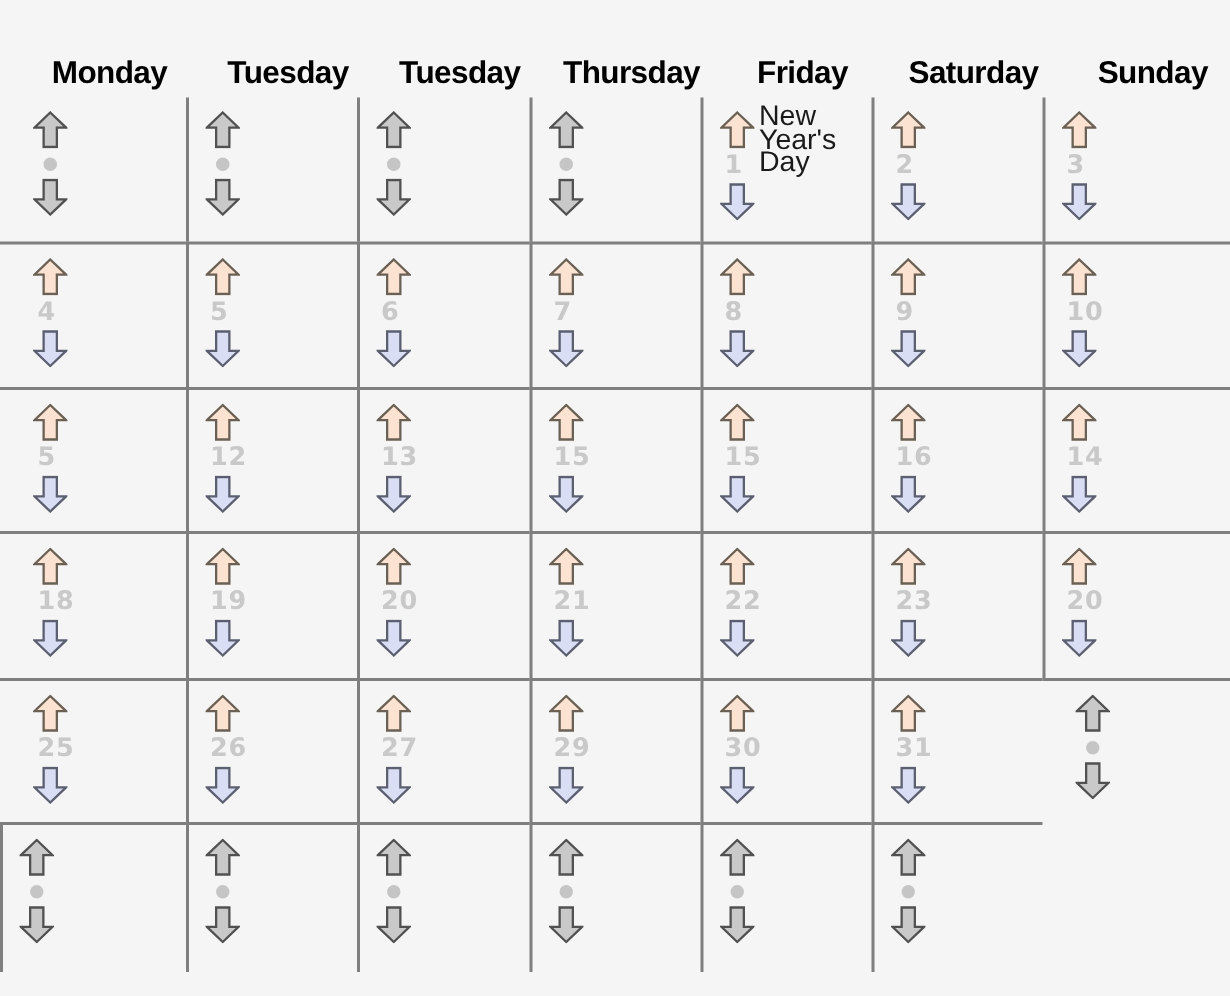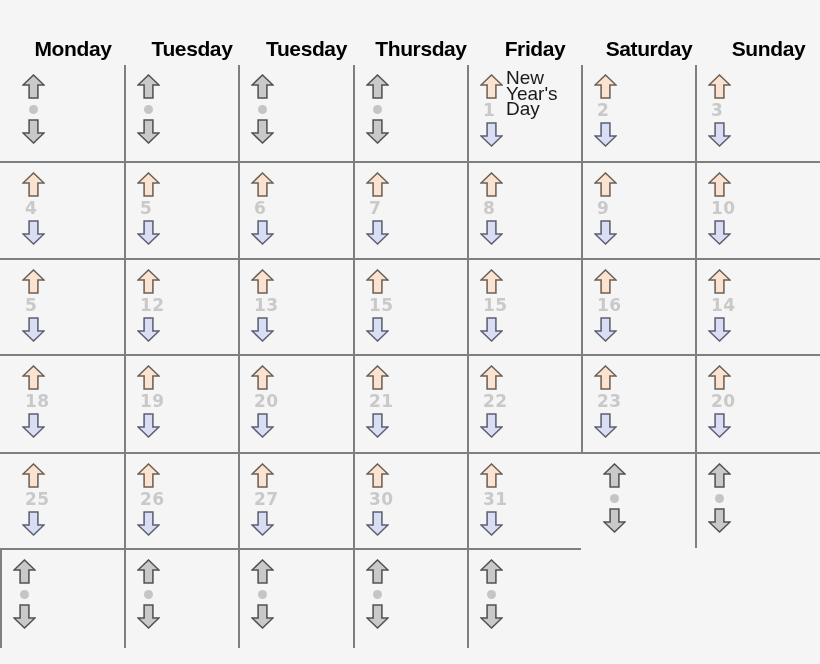--- a/index.html
+++ b/index.html
@@ -501,20 +501,33 @@
             <path d="M12 25 L1 14.5 L7.4 14.5 L7.4 1 L16.6 1 L16.6 14.5 L23 14.5 Z" fill="#dadef5" stroke="#5b5f70" stroke-width="1.6"></path>
           </svg>
         </div>
       </div>
       <div class="cell bl bt">
         <div class="spin">
           <svg width="23" height="25" viewBox="0 0 24 26">
             <path d="M12 1 L23 11.5 L16.6 11.5 L16.6 25 L7.4 25 L7.4 11.5 L1 11.5 Z" fill="#fbe2d1" stroke="#6b6054" stroke-width="1.6"></path>
           </svg>
         </div>
+        <div class="daynum">29</div>
+        <div class="spin">
+          <svg width="23" height="25" viewBox="0 0 24 26">
+            <path d="M12 25 L1 14.5 L7.4 14.5 L7.4 1 L16.6 1 L16.6 14.5 L23 14.5 Z" fill="#dadef5" stroke="#5b5f70" stroke-width="1.6"></path>
+          </svg>
+        </div>
+      </div>
+      <div class="cell bl bt">
+        <div class="spin">
+          <svg width="23" height="25" viewBox="0 0 24 26">
+            <path d="M12 1 L23 11.5 L16.6 11.5 L16.6 25 L7.4 25 L7.4 11.5 L1 11.5 Z" fill="#fbe2d1" stroke="#6b6054" stroke-width="1.6"></path>
+          </svg>
+        </div>
         <div class="daynum">30</div>
         <div class="spin">
           <svg width="23" height="25" viewBox="0 0 24 26">
             <path d="M12 25 L1 14.5 L7.4 14.5 L7.4 1 L16.6 1 L16.6 14.5 L23 14.5 Z" fill="#dadef5" stroke="#5b5f70" stroke-width="1.6"></path>
           </svg>
         </div>
       </div>
       <div class="cell bl bt">
         <div class="spin">
           <svg width="23" height="25" viewBox="0 0 24 26">

